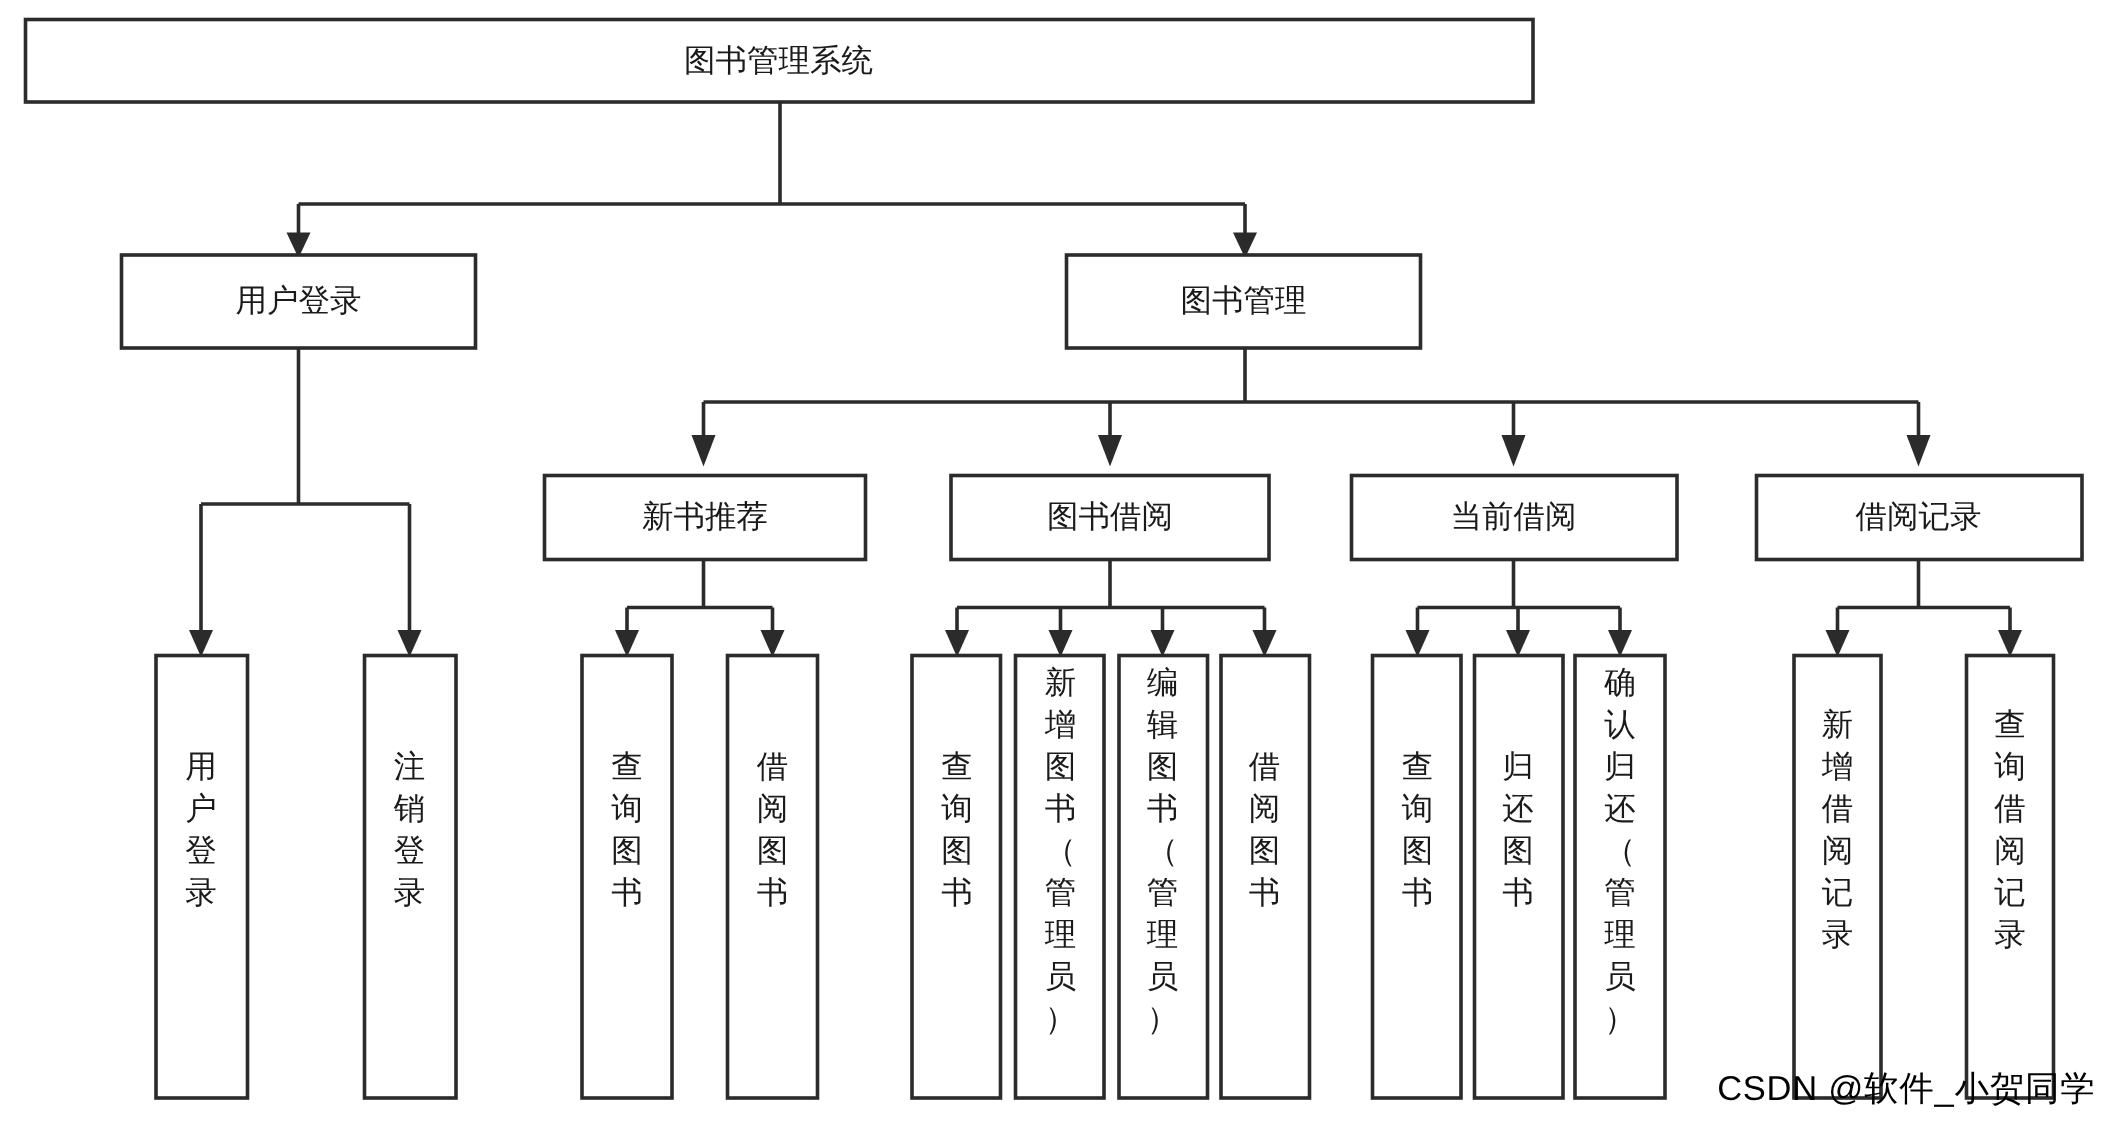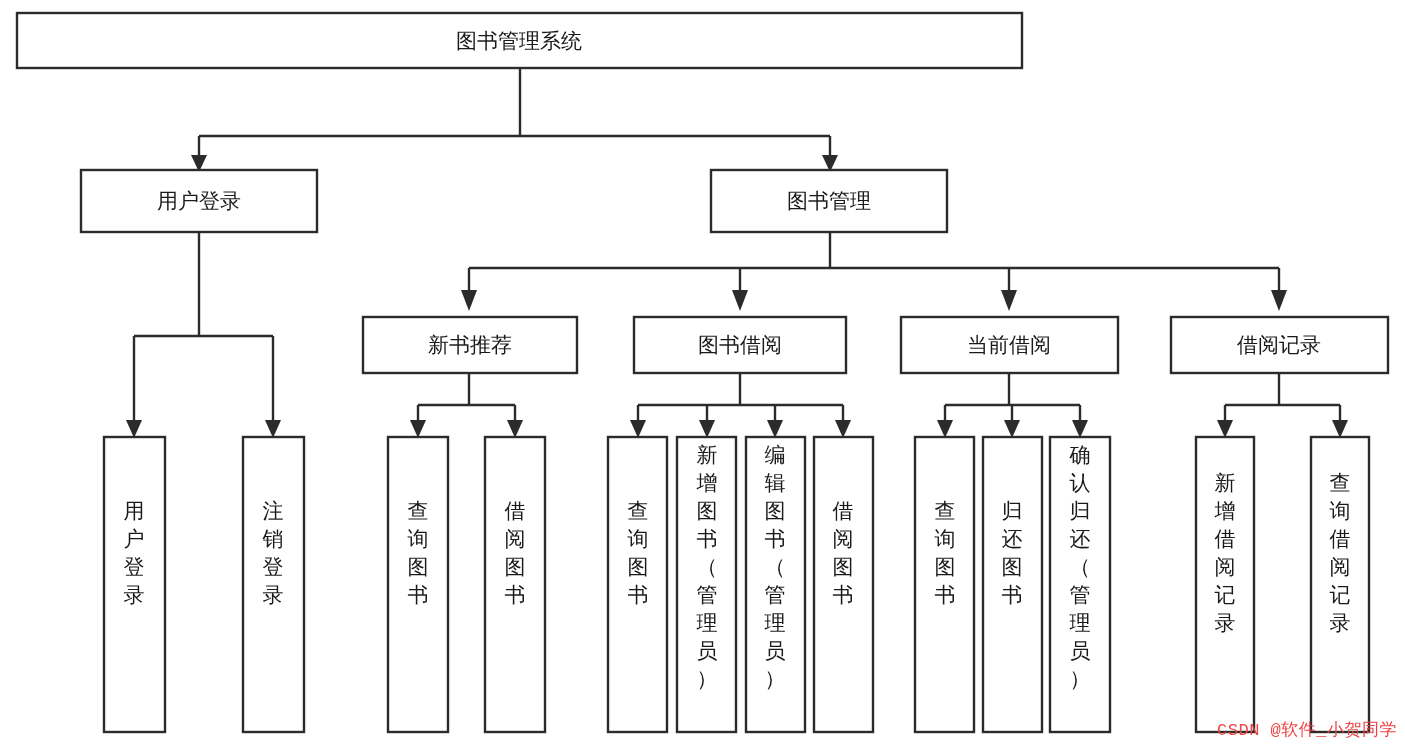--- a/index.html
+++ b/index.html
@@ -50,23 +50,23 @@
   .node-label-vert {
     fill: #1a1a1a;
     font-family: "Liberation Sans", "DejaVu Sans", sans-serif;
     font-size: 21px;
     text-anchor: middle;
   }
   .watermark {
     position: absolute;
     right: 8px;
     bottom: 6px;
-    font-family: Liberation Mono, monospace;
-    font-size: 17px;
-    color: #ef4444;
+    font-family: Liberation Sans, sans-serif;
+    font-size: 23px;
+    color: #000000;
     letter-spacing: 0.5px;
     white-space: nowrap;
     pointer-events: none;
   }
 </style>
 </head>
 <body>
 
 <div id="diagram-root">
 

